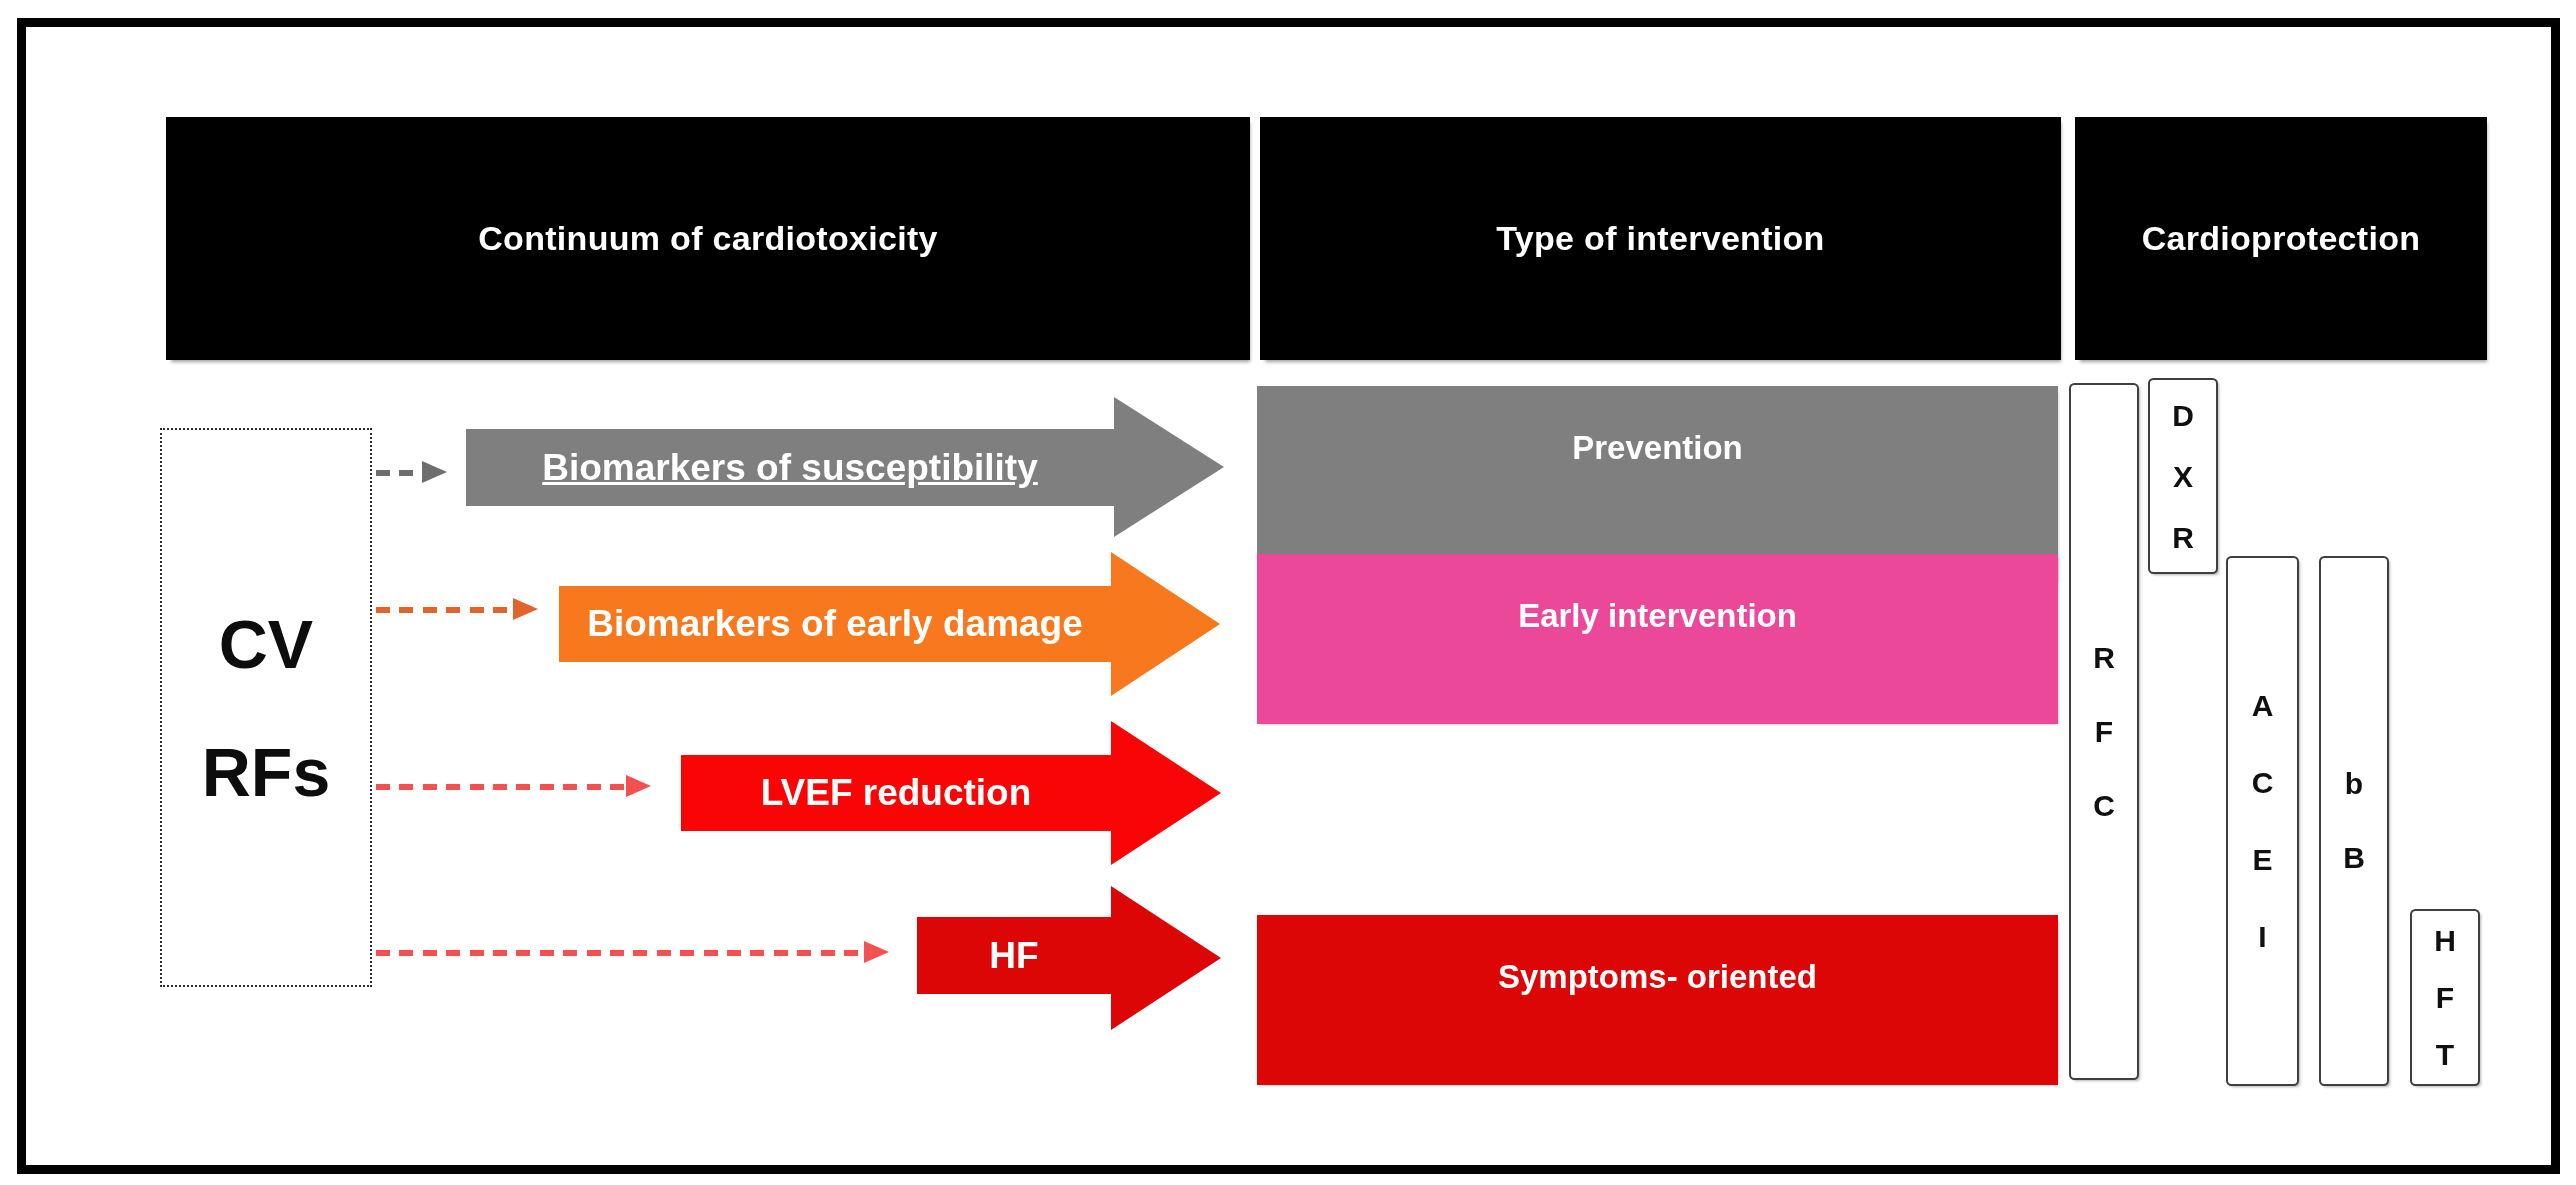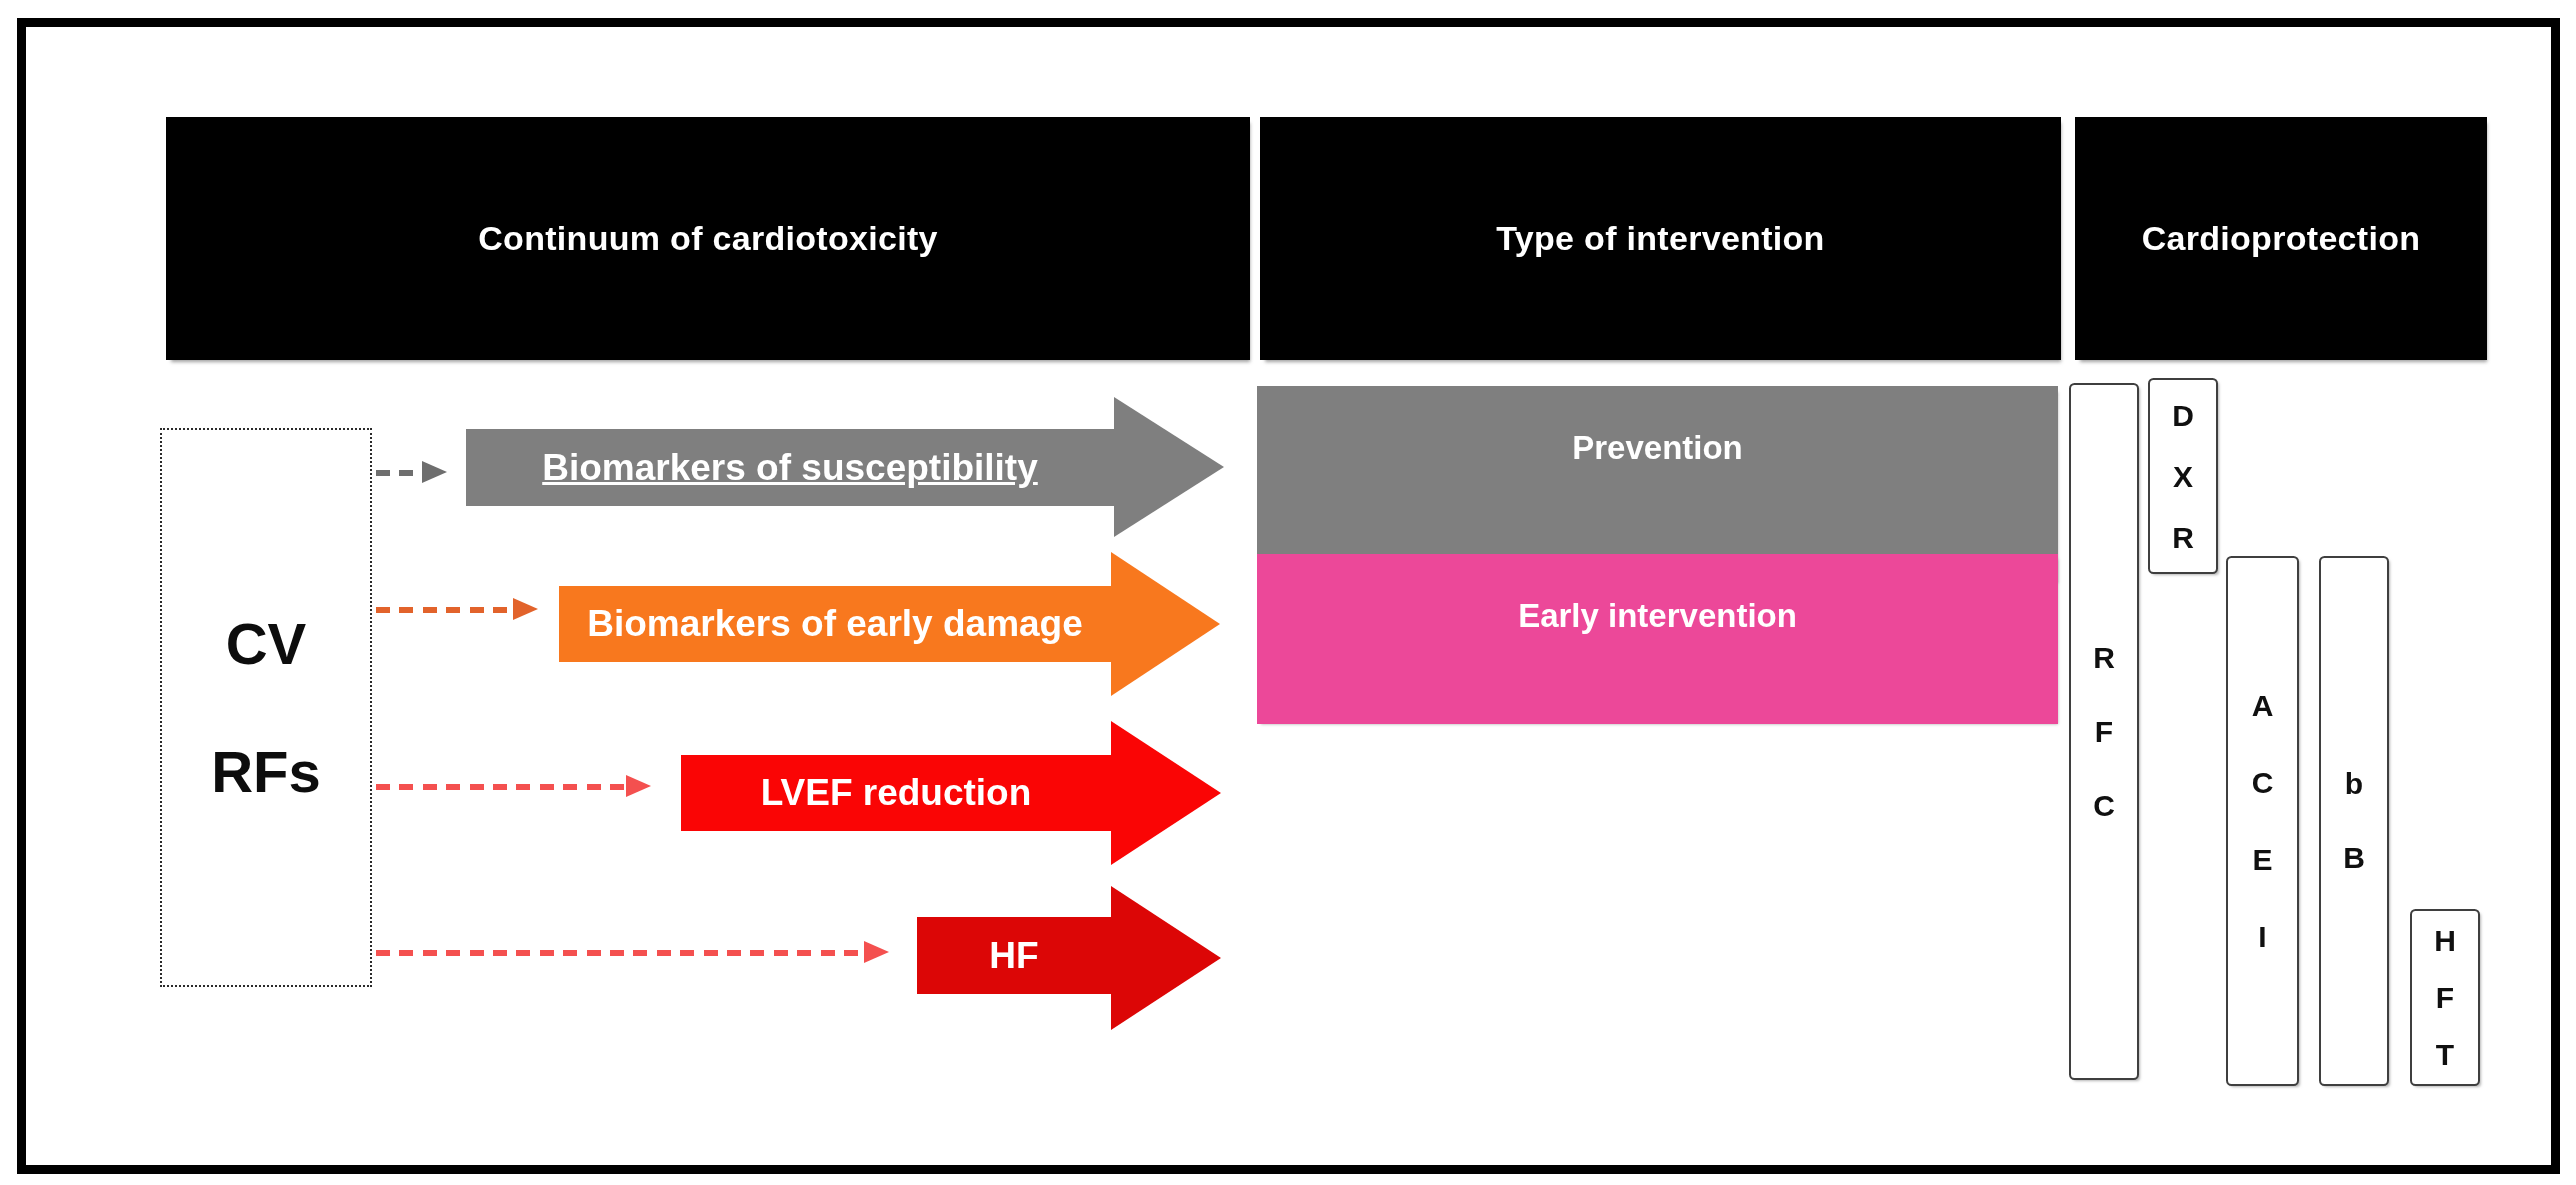--- a/index.html
+++ b/index.html
@@ -19,21 +19,21 @@
     box-shadow:2.8px 4.1px 3.4px -2.1px rgba(110,110,110,.65);
   }
   #hdr1{left:166px;width:1084px;}
   #hdr2{left:1260px;width:801px;}
   #hdr3{left:2075px;width:412px;}
   
   #riskbox{
     position:absolute;left:160px;top:428px;width:212px;height:559px;
     border:2.8px dotted #2b2b2b;box-sizing:border-box;background:#fff;
     display:flex;align-items:center;justify-content:center;
-    font-size:58px;font-weight:bold;color:#0d0d0d;line-height:128px;text-align:center;
+    font-size:68px;font-weight:bold;color:#0d0d0d;line-height:128px;text-align:center;
   }
   .preline{white-space:pre-line;}
   
   .connector{position:absolute;height:23.4px;}
   .connector .dash{
     position:absolute;top:9px;height:5.5px;left:0;
     background:repeating-linear-gradient(90deg, currentColor 0 14px, transparent 14px 23.4px);
   }
   .connector .chead{
     position:absolute;top:0;width:0;height:0;
@@ -158,20 +158,23 @@
     </div>
     <div class="ahead"></div>
   </div>
 
   <div class="ibox" id="ibox1" style="background-color: rgb(127, 127, 127);">
     <span>Prevention</span>
   </div>
   <div class="ibox" id="ibox2" style="background-color: #ec4899;">
     <span>Early intervention</span>
   </div>
+  <div class="ibox" id="ibox4" style="background-color: rgb(220, 6, 6);">
+    <span>Symptoms- oriented</span>
+  </div>
 
   <div class="bar" id="bar-rfc">
     <span class="preline">R
 F
 C</span>
   </div>
   <div class="bar" id="bar-dxr">
     <span class="preline">D
 X
 R</span>

